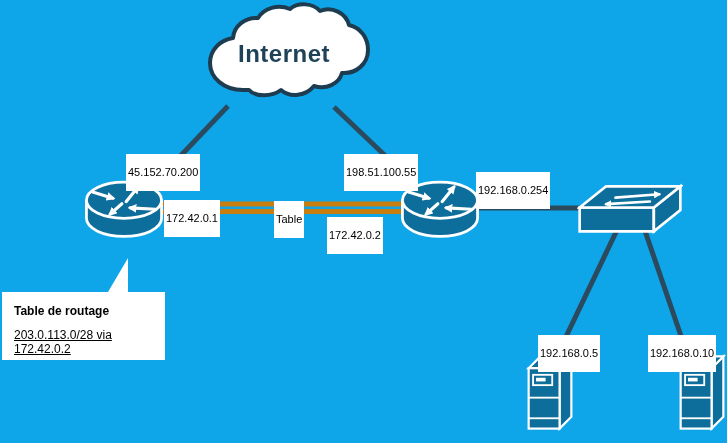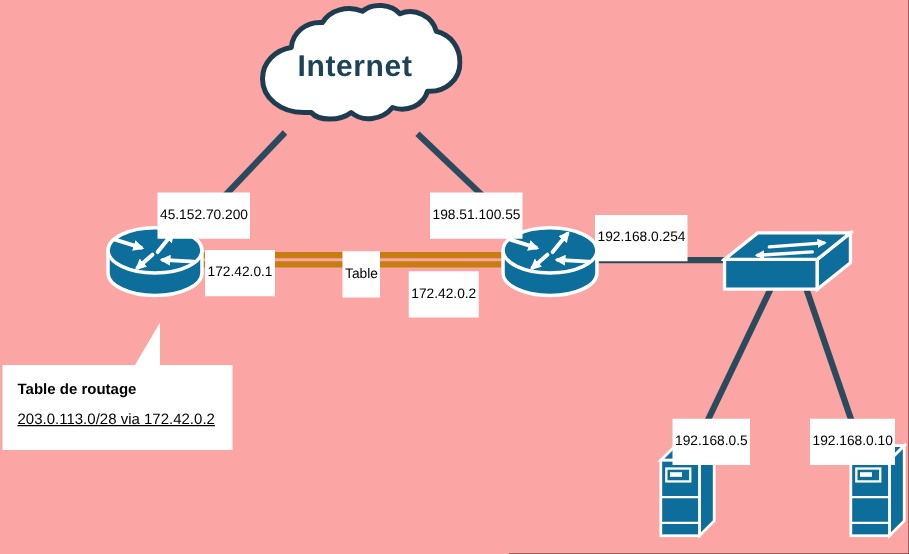--- a/index.html
+++ b/index.html
@@ -1,24 +1,24 @@
 <!DOCTYPE html>
 <html><head>
 <meta charset="utf-8">
 <style>
   html,body{margin:0;padding:0;background:#000;}
-  .stage{position:relative;width:727px;height:443px;background:#fca5a5;overflow:hidden;
+  .stage{position:relative;width:727px;height:443px;background:#0ea5e9;overflow:hidden;
          font-family:"Liberation Sans", sans-serif;}
   .layer{position:absolute;left:0;top:0;}
   .node{position:absolute;}
   .iplabel{position:absolute;background:#fff;color:#000;font-size:11px;line-height:13px;
            padding:12px 2px;white-space:nowrap;z-index:5;}
   .cloud-text{position:absolute;left:198px;top:40px;width:172px;text-align:center;
               font-size:24px;font-weight:bold;color:#1e4258;z-index:4;letter-spacing:0.5px;}
-  .callout{position:absolute;left:2px;top:292px;width:184px;height:68px;background:#fff;
+  .callout{position:absolute;left:2px;top:292px;width:163px;height:68px;background:#fff;
            color:#000;z-index:6;}
   .callout-title{font-weight:bold;font-size:12px;margin:12px 0 0 12px;}
   .callout-body{font-size:12px;margin:10px 0 0 12px;text-decoration:underline;}
   .callout-tip{position:absolute;left:103px;top:255px;z-index:6;}
   svg{display:block;}
 </style>
 </head>
 <body>
 
 <div class="stage">

